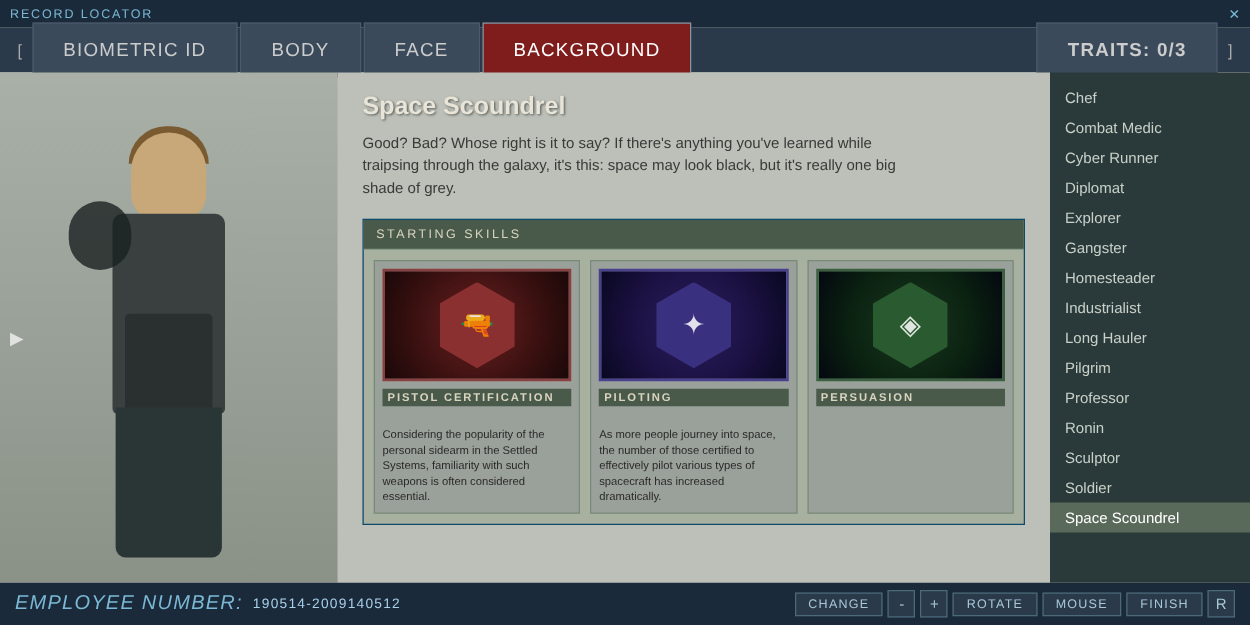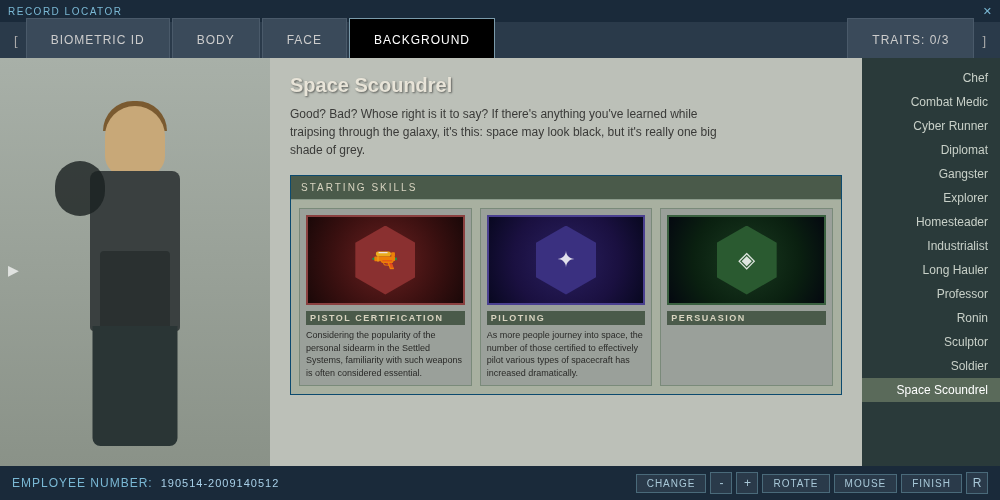--- a/index.html
+++ b/index.html
@@ -42,38 +42,39 @@
       gap: 2px;
     }
     .nav-bracket {
       color: #aaa;
       font-size: 13px;
       padding: 4px 6px;
       cursor: pointer;
     }
     .nav-tab {
       color: #ccc;
-      font-size: 12px;
+      font-size: 15px;
       letter-spacing: 1px;
       text-transform: uppercase;
       padding: 6px 24px;
       background: #3a4a5a;
       border: 1px solid #4a5a6a;
       cursor: pointer;
       height: 44px;
       display: flex;
       align-items: center;
     }
     .nav-tab.active {
-      background: #000000;
+      background: #7f1d1d;
       color: #fff;
       border-color: #7a9aaa;
     }
     .nav-tab-traits {
       margin-left: auto;
+      font-weight: bold;
     }
 
     
     .main-content {
       display: flex;
       height: calc(500px - 22px - 36px - 34px);
       background: #b8bdb5;
     }
 
     
@@ -261,37 +262,36 @@
       position: absolute;
       font-size: 22px;
       color: rgba(255,255,255,0.85);
     }
     .skill-name {
       font-size: 9px;
       letter-spacing: 1.5px;
       color: #d8d4c0;
       text-transform: uppercase;
       font-weight: bold;
-      margin-bottom: 4px;
+      margin-bottom: 16px;
       background: #4a5a4a;
       padding: 2px 4px;
     }
     .skill-desc {
       font-size: 9px;
       color: #2a2a28;
       line-height: 1.4;
     }
 
     
     .right-sidebar {
-      width: 138px;
+      width: 160px;
       background: #2a3a3a;
       padding: 8px 0;
       overflow-y: auto;
-      text-align: right;
     }
     .sidebar-item {
       padding: 5px 12px;
       font-size: 12px;
       color: #c8d0c8;
       cursor: pointer;
     }
     .sidebar-item.active {
       background: #5a6a5a;
       color: #fff;
@@ -300,24 +300,25 @@
     
     .bottom-bar {
       height: 34px;
       background: #1a2a3a;
       display: flex;
       align-items: center;
       padding: 0 12px;
       gap: 8px;
     }
     .employee-label {
-      font-size: 12px;
+      font-size: 16px;
       color: #7ab8d4;
       letter-spacing: 1px;
       text-transform: uppercase;
+      font-style: italic;
     }
     .employee-number {
       font-size: 11px;
       color: #a8d0e8;
       letter-spacing: 1px;
     }
     .bottom-buttons {
       margin-left: auto;
       display: flex;
       gap: 4px;
@@ -432,25 +433,26 @@
 
       </div>
     </div>
   </div>
 
   <div class="right-sidebar">
   <div class="sidebar-item">Chef</div>
       <div class="sidebar-item">Combat Medic</div>
       <div class="sidebar-item">Cyber Runner</div>
       <div class="sidebar-item">Diplomat</div>
+      <div class="sidebar-item">Explorer</div>
       <div class="sidebar-item">Gangster</div>
-      <div class="sidebar-item">Explorer</div>
       <div class="sidebar-item">Homesteader</div>
       <div class="sidebar-item">Industrialist</div>
       <div class="sidebar-item">Long Hauler</div>
+      <div class="sidebar-item">Pilgrim</div>
       <div class="sidebar-item">Professor</div>
       <div class="sidebar-item">Ronin</div>
       <div class="sidebar-item">Sculptor</div>
       <div class="sidebar-item">Soldier</div>
       <div class="sidebar-item active">Space Scoundrel</div>
     </div>
 
 </div>
 
 <div class="bottom-bar">

